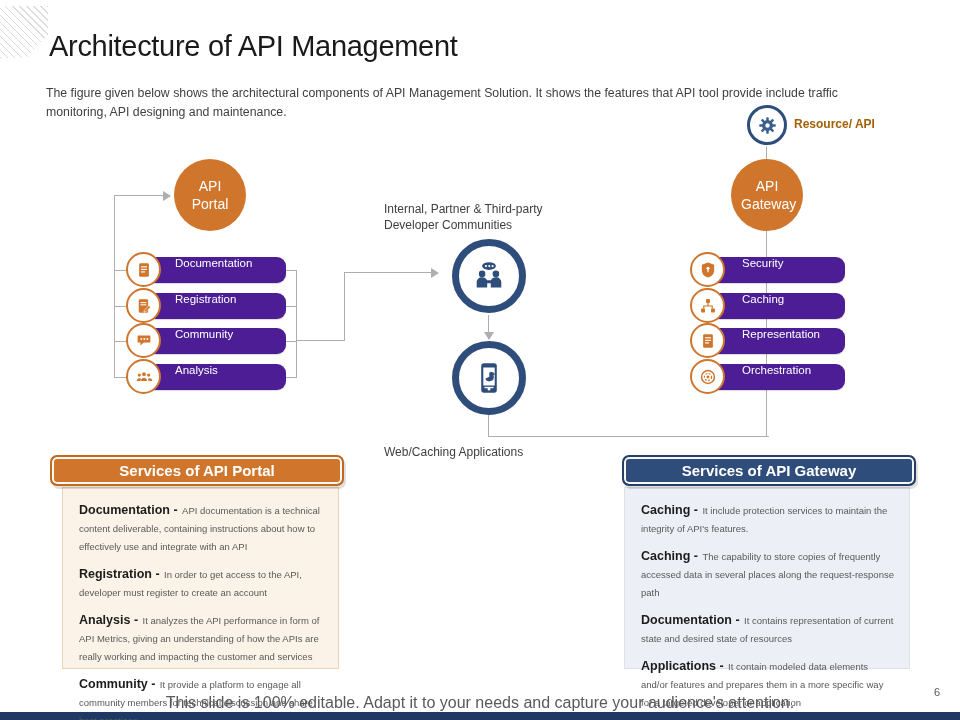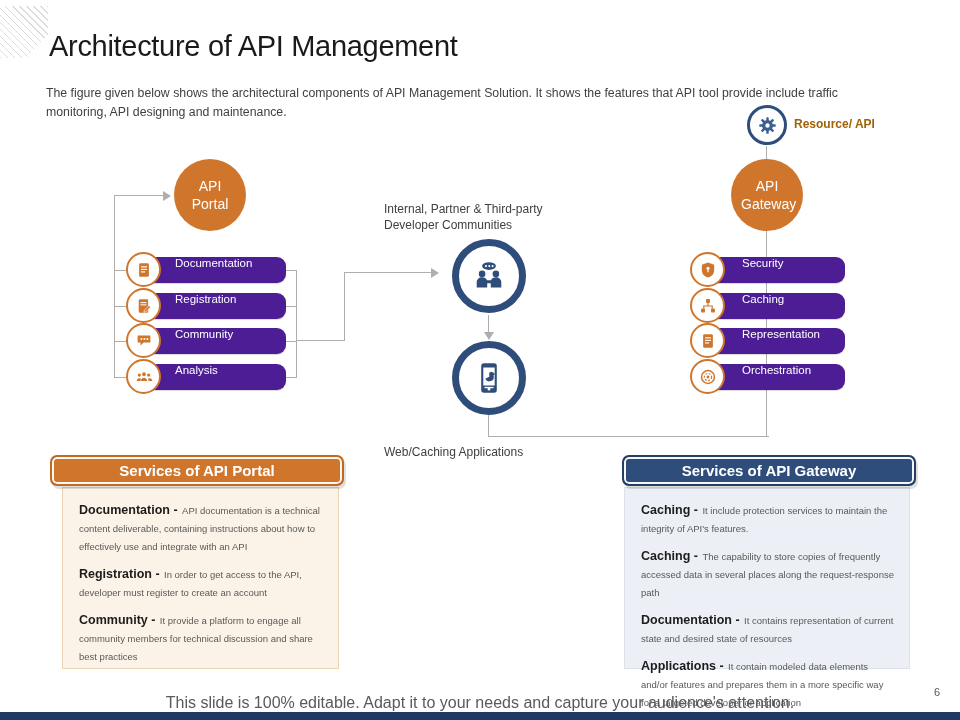--- a/index.html
+++ b/index.html
@@ -273,20 +273,23 @@
     <span>Services of API Portal</span>
   </div>
   <div class="svc-body cream">
     <p class="svc-entry">
       <span class="term">Documentation -</span>
       <span class="text">API documentation is a technical content deliverable, containing instructions about how to effectively use and integrate with an API</span></p>
     <p class="svc-entry">
       <span class="term">Registration -</span>
       <span class="text">In order to get access to the API, developer must register to create an account</span></p>
     <p class="svc-entry">
+      <span class="term">Analysis -</span>
+      <span class="text">It analyzes the API performance in form of API Metrics, giving an understanding of how the APIs are really working and impacting the customer and services</span></p>
+    <p class="svc-entry">
       <span class="term">Community -</span>
       <span class="text">It provide a platform to engage all community members for technical discussion and share best practices</span></p>
   </div>
 
   <div class="svc-header navy">
     <span>Services of  API Gateway</span>
   </div>
   <div class="svc-body bluegray">
     <p class="svc-entry">
       <span class="term">Caching -</span>

